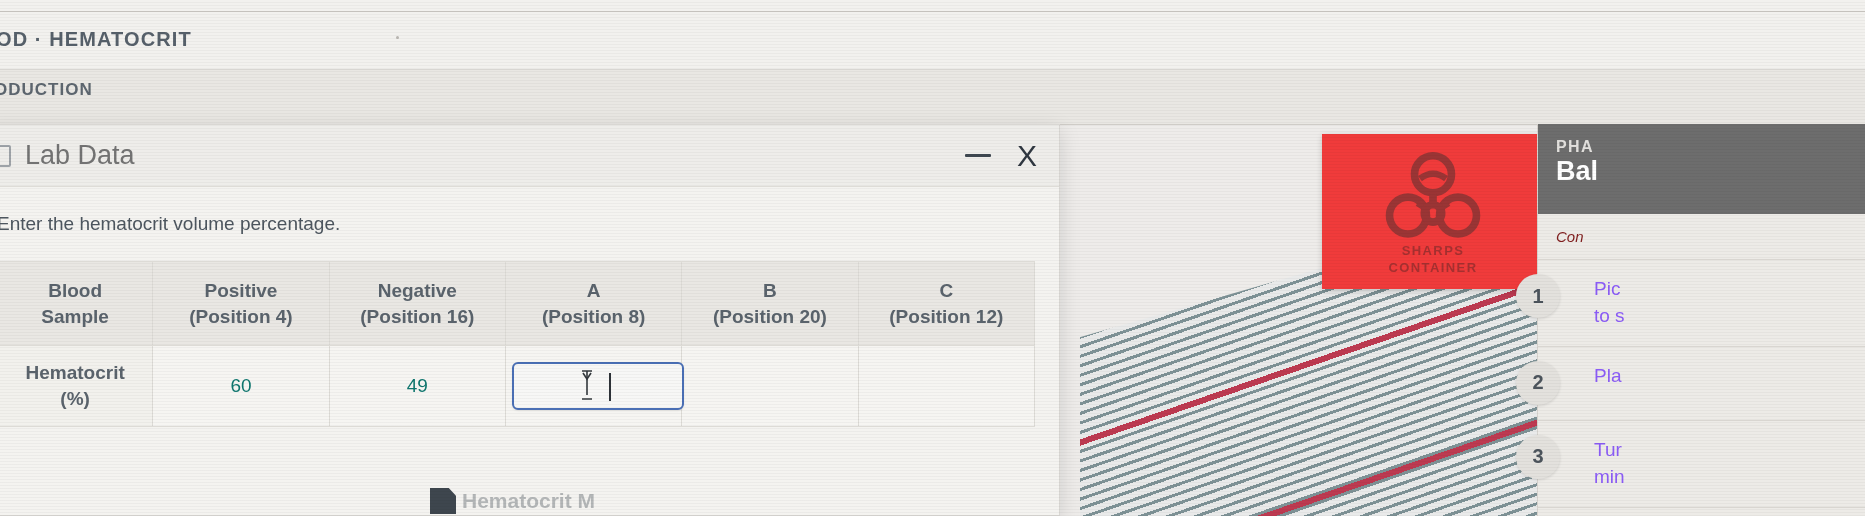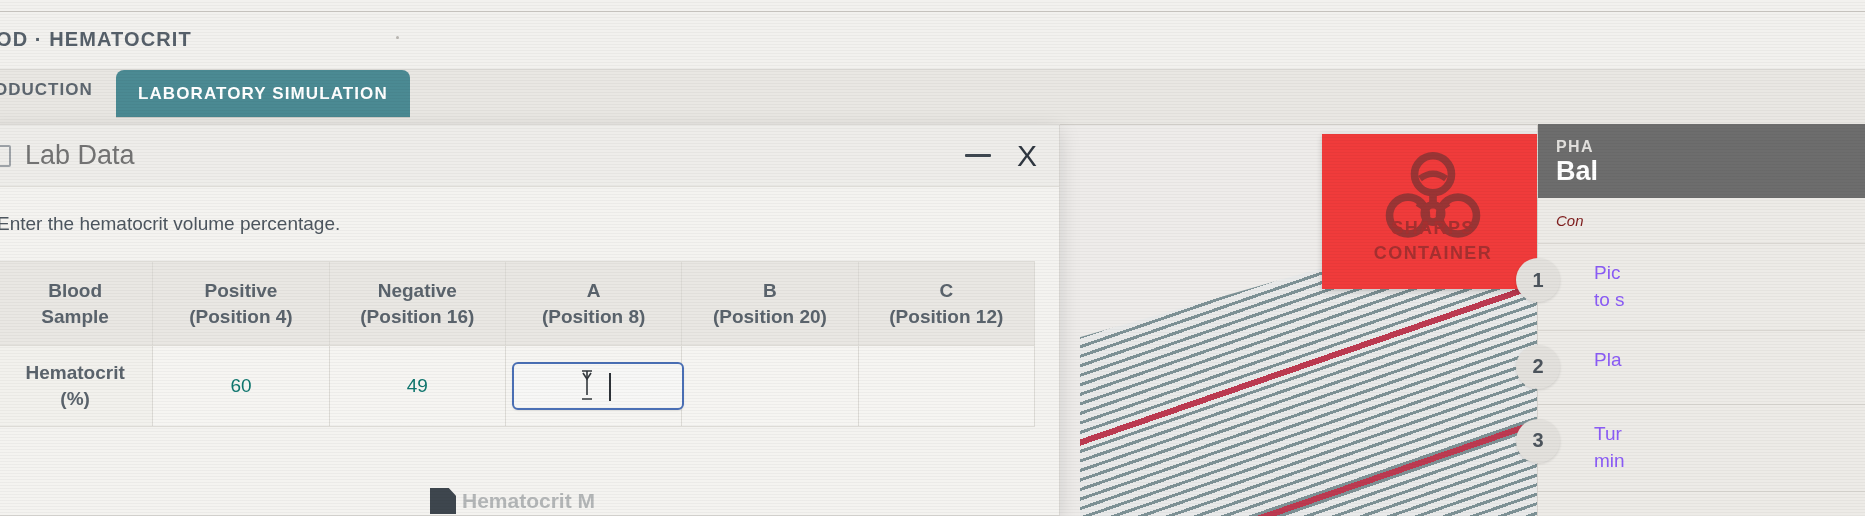--- a/index.html
+++ b/index.html
@@ -137,32 +137,32 @@
   .ibeam svg { display:block; }
 
   
   .sharps {
     position: absolute; left: 1322px; top: 134px; width: 222px; height: 155px;
     background: #f03b3b;
     box-shadow: 0 2px 6px rgba(0,0,0,.18);
   }
   .sharps .biohazard { position:absolute; left:50%; top:12px; transform:translateX(-50%); }
   .sharps .label {
-    position: absolute; left: 0; right: 0; bottom: 24px;
+    position: absolute; left: 0; right: 0; bottom: 12px;
     text-align: center; color: #a63030;
-    font-size: 18px; font-weight: 700; letter-spacing: 1.4px; line-height: 1.35;
+    font-size: 13px; font-weight: 700; letter-spacing: 1.4px; line-height: 1.35;
   }
 
   
   .rpanel {
     position: absolute; left: 1537px; top: 124px; width: 328px; height: 392px;
     background: #edebe7; border-left: 1px solid #d6d3ce;
   }
   .rpanel-head {
-    background: #6d6d6d; color: #fff; padding: 14px 18px 16px 18px; height: 74px;
+    background: #6d6d6d; color: #fff; padding: 14px 18px 16px 18px; height: 90px;
   }
   .rpanel-phase { font-size: 16px; font-weight: 700; letter-spacing: 1.4px; color: #e2e0dd; }
   .rpanel-name { font-size: 27px; font-weight: 700; }
   .rpanel-sub {
     padding: 14px 18px; font-size: 15px; font-style: italic; color: #7f1d1d;
     border-bottom: 1px solid #d9d6d1;
   }
   .step {
     display: flex; align-items: flex-start; gap: 16px;
     padding: 16px 18px 16px 56px; border-bottom: 1px solid #d9d6d1;
@@ -202,21 +202,20 @@
   <div class="bg-stripe-mask2"></div>
 
   <div class="topbar">
     <div class="topbar-rule"></div>
     <div class="breadcrumb">OD · HEMATOCRIT</div>
     <div class="topdot"></div>
   </div>
 
   <div class="tabstrip"></div>
   <div class="tab-plain">ODUCTION</div>
-  <div class="tab-active">LABORATORY SIMULATION</div>
 
   <div class="sharps">
     <svg class="biohazard" width="112" height="100" viewBox="0 0 100 92">
       <g fill="none" stroke="#9a3535" stroke-width="7">
         <circle cx="50" cy="26" r="17"></circle>
         <circle cx="27" cy="64" r="17"></circle>
         <circle cx="73" cy="64" r="17"></circle>
         <path d="M50 43 L50 56"></path>
         <path d="M36 52 L44 57"></path>
         <path d="M64 52 L56 57"></path>

